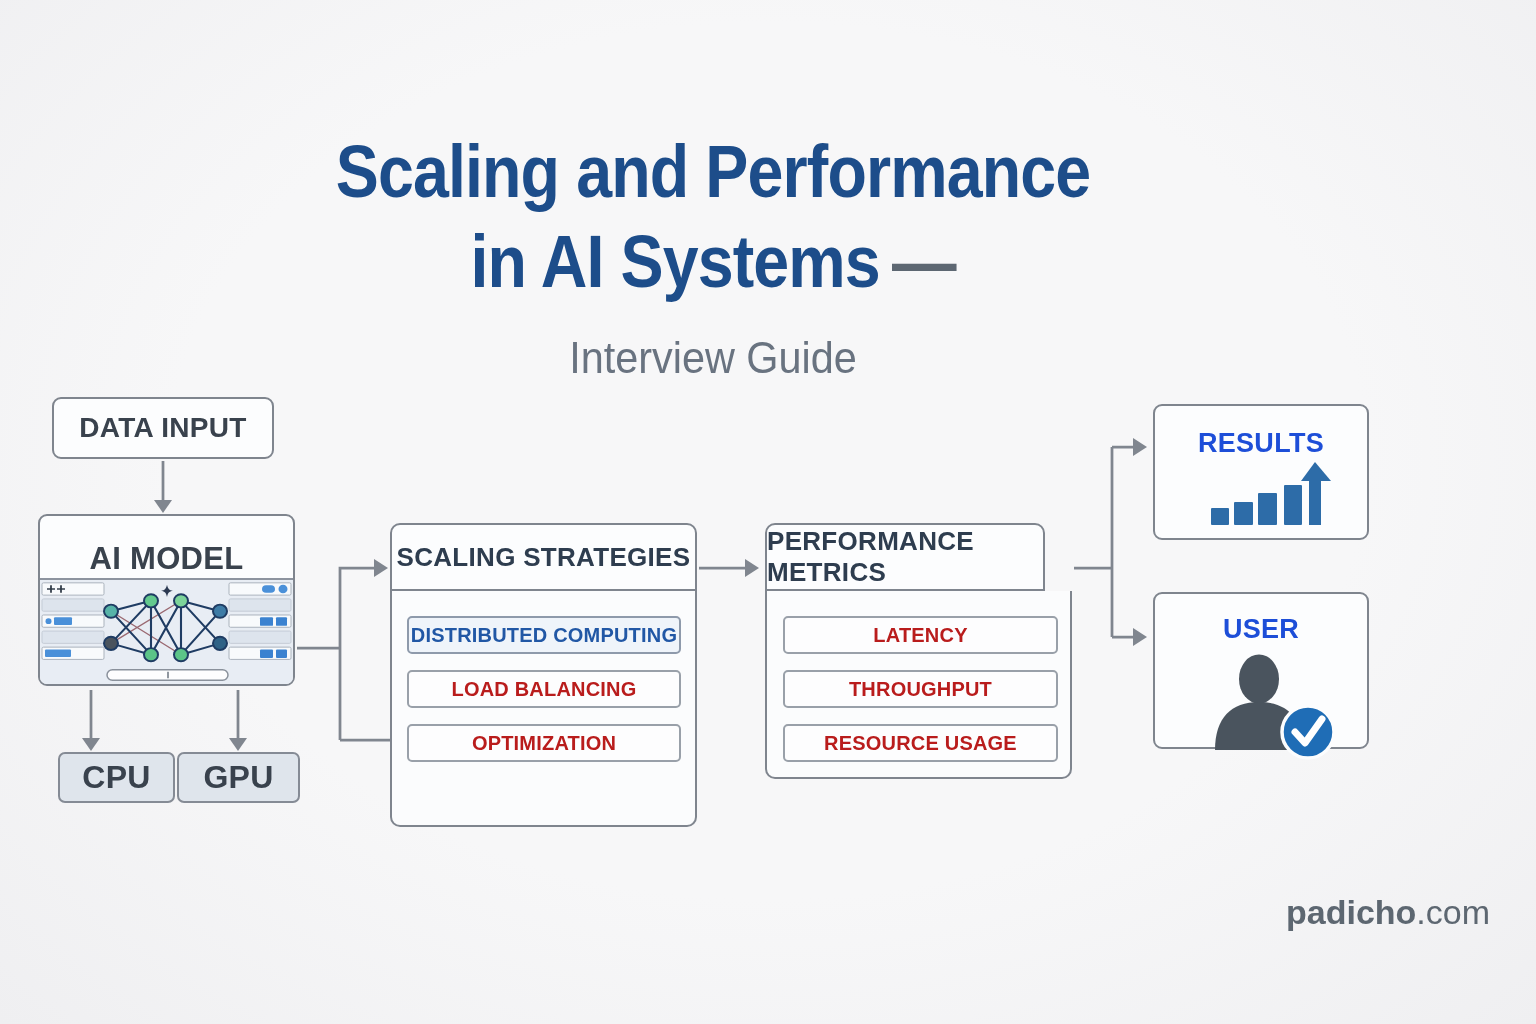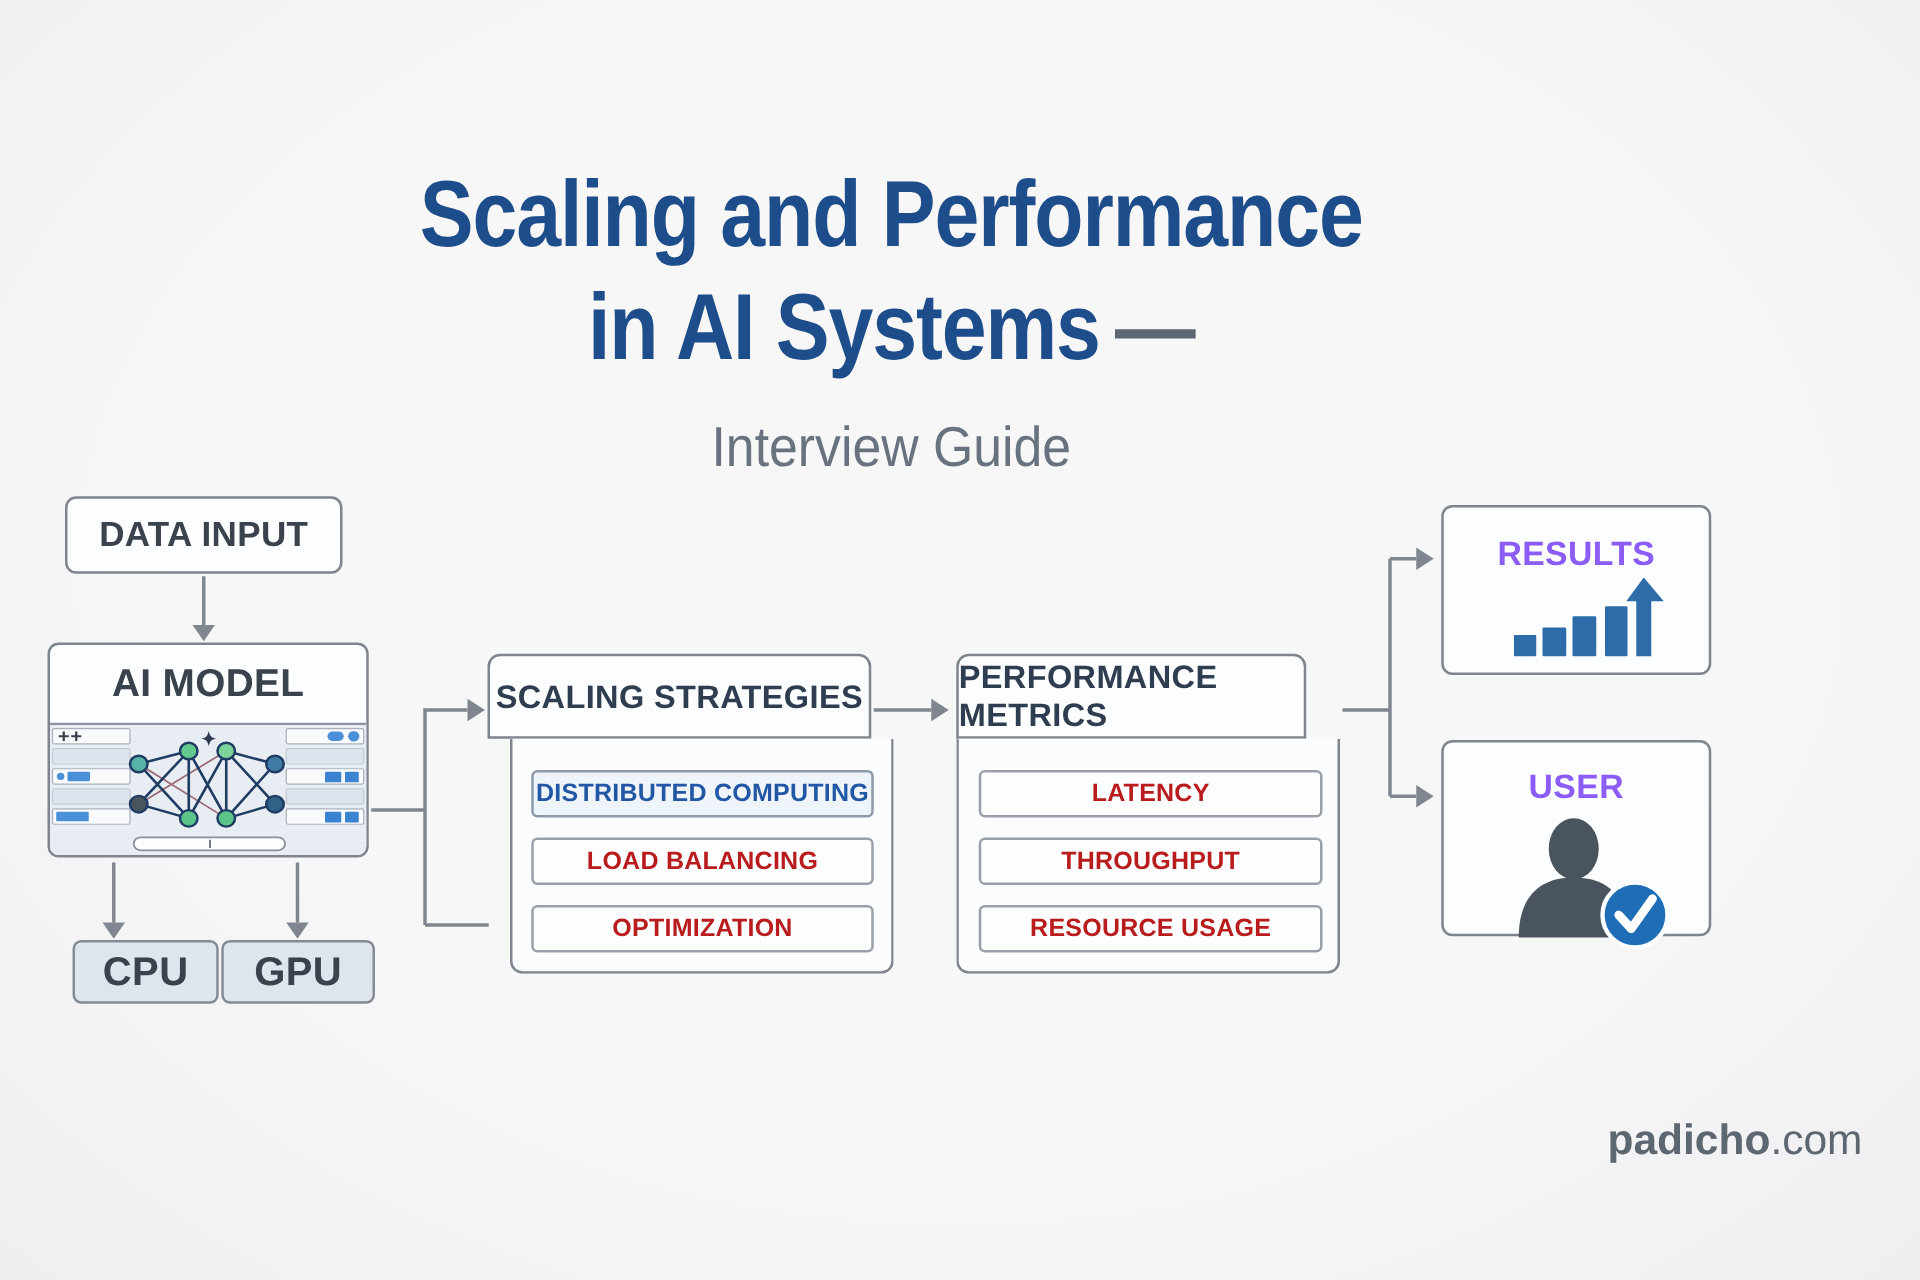--- a/index.html
+++ b/index.html
@@ -22,21 +22,21 @@
   }
   
   .box {
     position:absolute; box-sizing:border-box;
     background:#fcfdfe; border:2px solid #7f858e; border-radius:9px;
     display:flex; align-items:center; justify-content:center;
     color:#39424d; font-weight:bold; letter-spacing:0.3px;
   }
   .chip { background:#dfe5ec; border-color:#858b95; border-radius:7px; font-size:32px; }
   
-  #ai-model { display:block; padding:0; }
+  #ai-model { display:block; padding:12px; }
   .ai-label { height:62px; display:flex; align-items:center; justify-content:center; font-size:31px; }
   .ai-illus {
     position:absolute; left:0; right:0; top:62px; bottom:0;
     background:#e8edf4; border-top:2px solid #8d949f; border-radius:0 0 7px 7px; overflow:hidden;
   }
   .ai-illus svg { display:block; width:100%; height:100%; }
   
   .sec-head { border-radius:10px 10px 0 0; font-size:26px; color:#2e3d4f; }
   .sec-body {
     position:absolute; box-sizing:border-box; background:#fbfcfd;
@@ -44,21 +44,21 @@
   }
   .sec-item {
     position:absolute; box-sizing:border-box; left:15px; width:274px; height:38px;
     background:#fdfdfe; border:2px solid #99a0a9; border-radius:5px;
     display:flex; align-items:center; justify-content:center;
     font-size:20px; font-weight:bold; color:#b91c1c; letter-spacing:0.2px;
   }
   .sec-item.hl { color:#2157a5; background:#eff4fa; border-color:#8e9aab; }
   
   #results-box, #user-box { display:block; }
-  .out-label { margin-top:22px; text-align:center; font-size:27px; font-weight:bold; color:#8b5cf6; }
+  .out-label { margin-top:22px; text-align:center; font-size:27px; font-weight:bold; color:#1d4ed8; }
   #user-box .out-label { margin-top:20px; }
   .icon-abs { position:absolute; }
   
   .wires { position:absolute; left:0; top:0; pointer-events:none; }
   
   .brand { position:absolute; left:1286px; top:893px; font-size:34px; color:#5d6771; }
   .brand b { font-weight:bold; }
 </style>
 </head>
 <body>
@@ -160,21 +160,21 @@
   <div class="box chip" style="left:33px; top:752px; width:117px; height:51px;margin-left:25px;">
     <span>CPU</span>
   </div>
   <div class="box chip" style="left:177px; top:752px; width:123px; height:51px;">
     <span>GPU</span>
   </div>
 
   <div class="box sec-head" style="left:390px; top:523px; width:307px; height:68px;">
     <span>SCALING STRATEGIES</span>
   </div>
-  <div class="sec-body" style="left:408px; top:591px; width:307px; height:188px;">
+  <div class="sec-body" style="left:390px; top:591px; width:307px; height:236px;">
     <div class="sec-item hl" style="top:25px;">
       <span>DISTRIBUTED COMPUTING</span>
     </div>
     <div class="sec-item" style="top:133px;">
       <span>OPTIMIZATION</span>
     </div>
     <div class="sec-item" style="top:79px;">
       <span>LOAD BALANCING</span>
     </div>
   </div>

